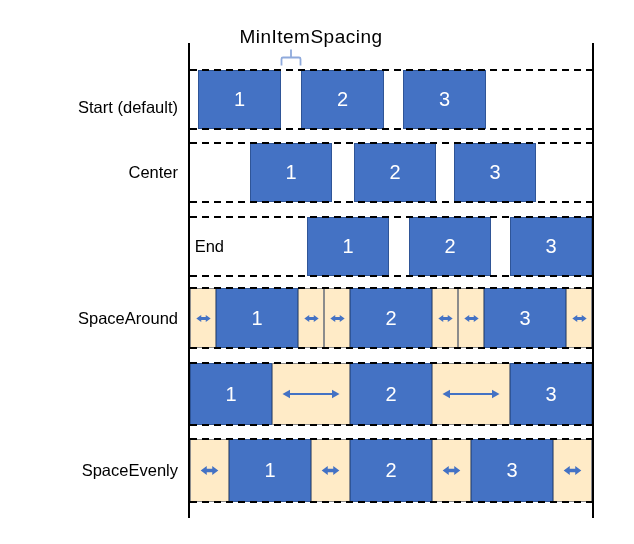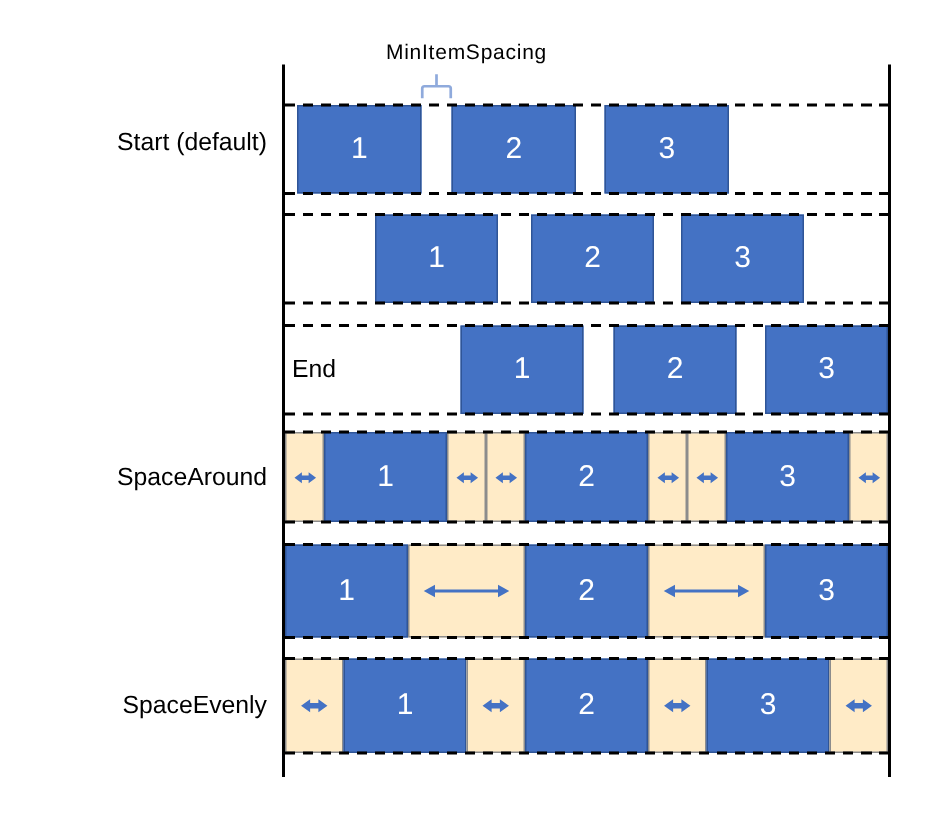--- a/index.html
+++ b/index.html
@@ -26,39 +26,40 @@
     position:absolute;top:0;bottom:0;box-sizing:border-box;
     background:#FFEBC7;border:1px solid #8C8C8C;
     display:flex;align-items:center;justify-content:center;
   }
   .rowlabel{
     position:absolute;left:0;width:178px;color:#000;font-size:16.5px;
     display:flex;align-items:center;justify-content:flex-end;
   }
   .minlabel{
     position:absolute;left:211px;width:200px;top:26px;text-align:center;
-    font-size:14px;letter-spacing:0.5px;color:#000;
+    font-size:19px;letter-spacing:0.5px;color:#000;
   }
   .brace{position:absolute;left:280px;top:48px;}
   svg{display:block;}
 </style>
 </head>
 <body>
 
 <div class="canvas">
 
   <div class="minlabel">MinItemSpacing</div>
   <svg class="brace" width="22" height="18" viewBox="0 0 22 18">
     <path d="M1.5 17.5 V11 Q1.5 9.5 3 9.5 H19 Q20.5 9.5 20.5 11 V17.5 M11 9.5 V1.5" stroke="#8FAADC" stroke-width="1.8" fill="none"></path>
   </svg>
 
   <div class="vline left"></div>
   <div class="vline right"></div>
 
-  <div class="rowlabel" style="top:66px;height:59px;">Start (default)</div>
+  <div class="rowlabel" style="top:78px;height:59px;">Start (default)</div>
+  <div class="rowlabel" style="top:143px;height:59px;">Center</div>
   <div class="rowlabel" style="top:217px;height:59px;padding-left:46px;">End</div>
   <div class="rowlabel" style="top:288px;height:60px;">SpaceAround</div>
   <div class="rowlabel" style="top:439px;height:63px;">SpaceEvenly</div>
 
   <div class="row" style="top:70px;height:59px;">
     <div class="item" style="left:8px;width:83px;">1</div>
     <div class="item" style="left:111px;width:83px;">2</div>
     <div class="item" style="left:213px;width:83px;">3</div>
   </div>
 

